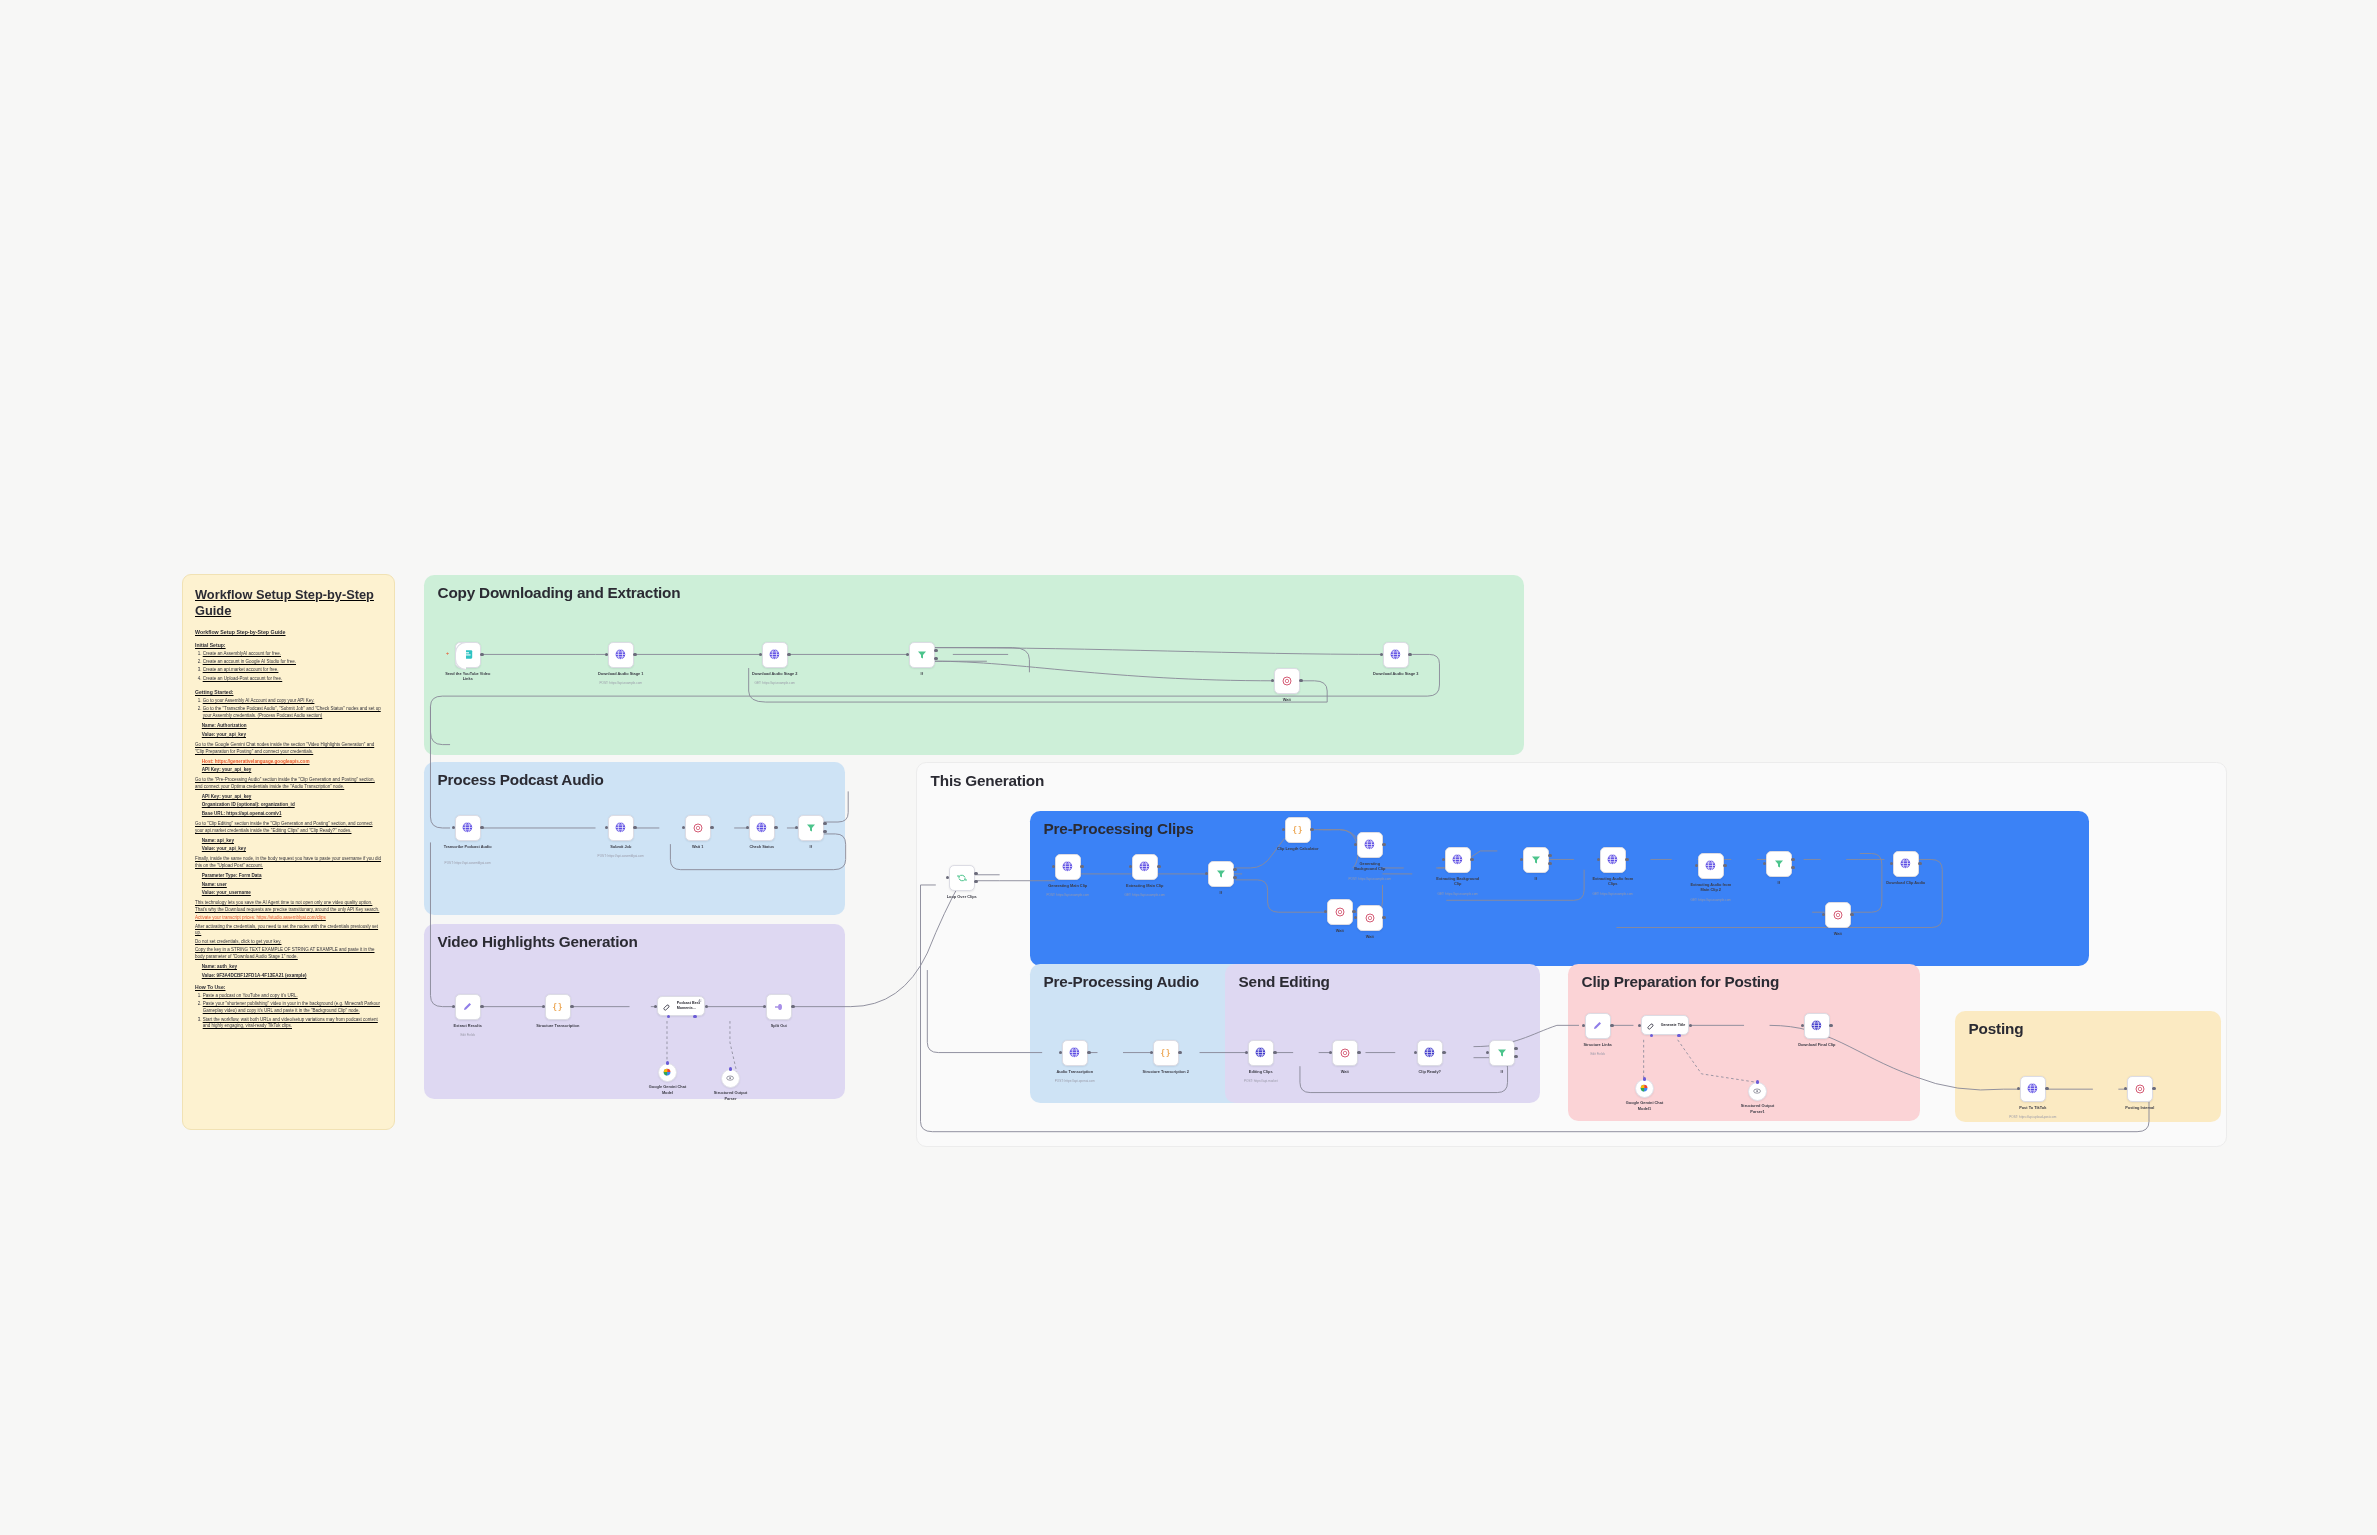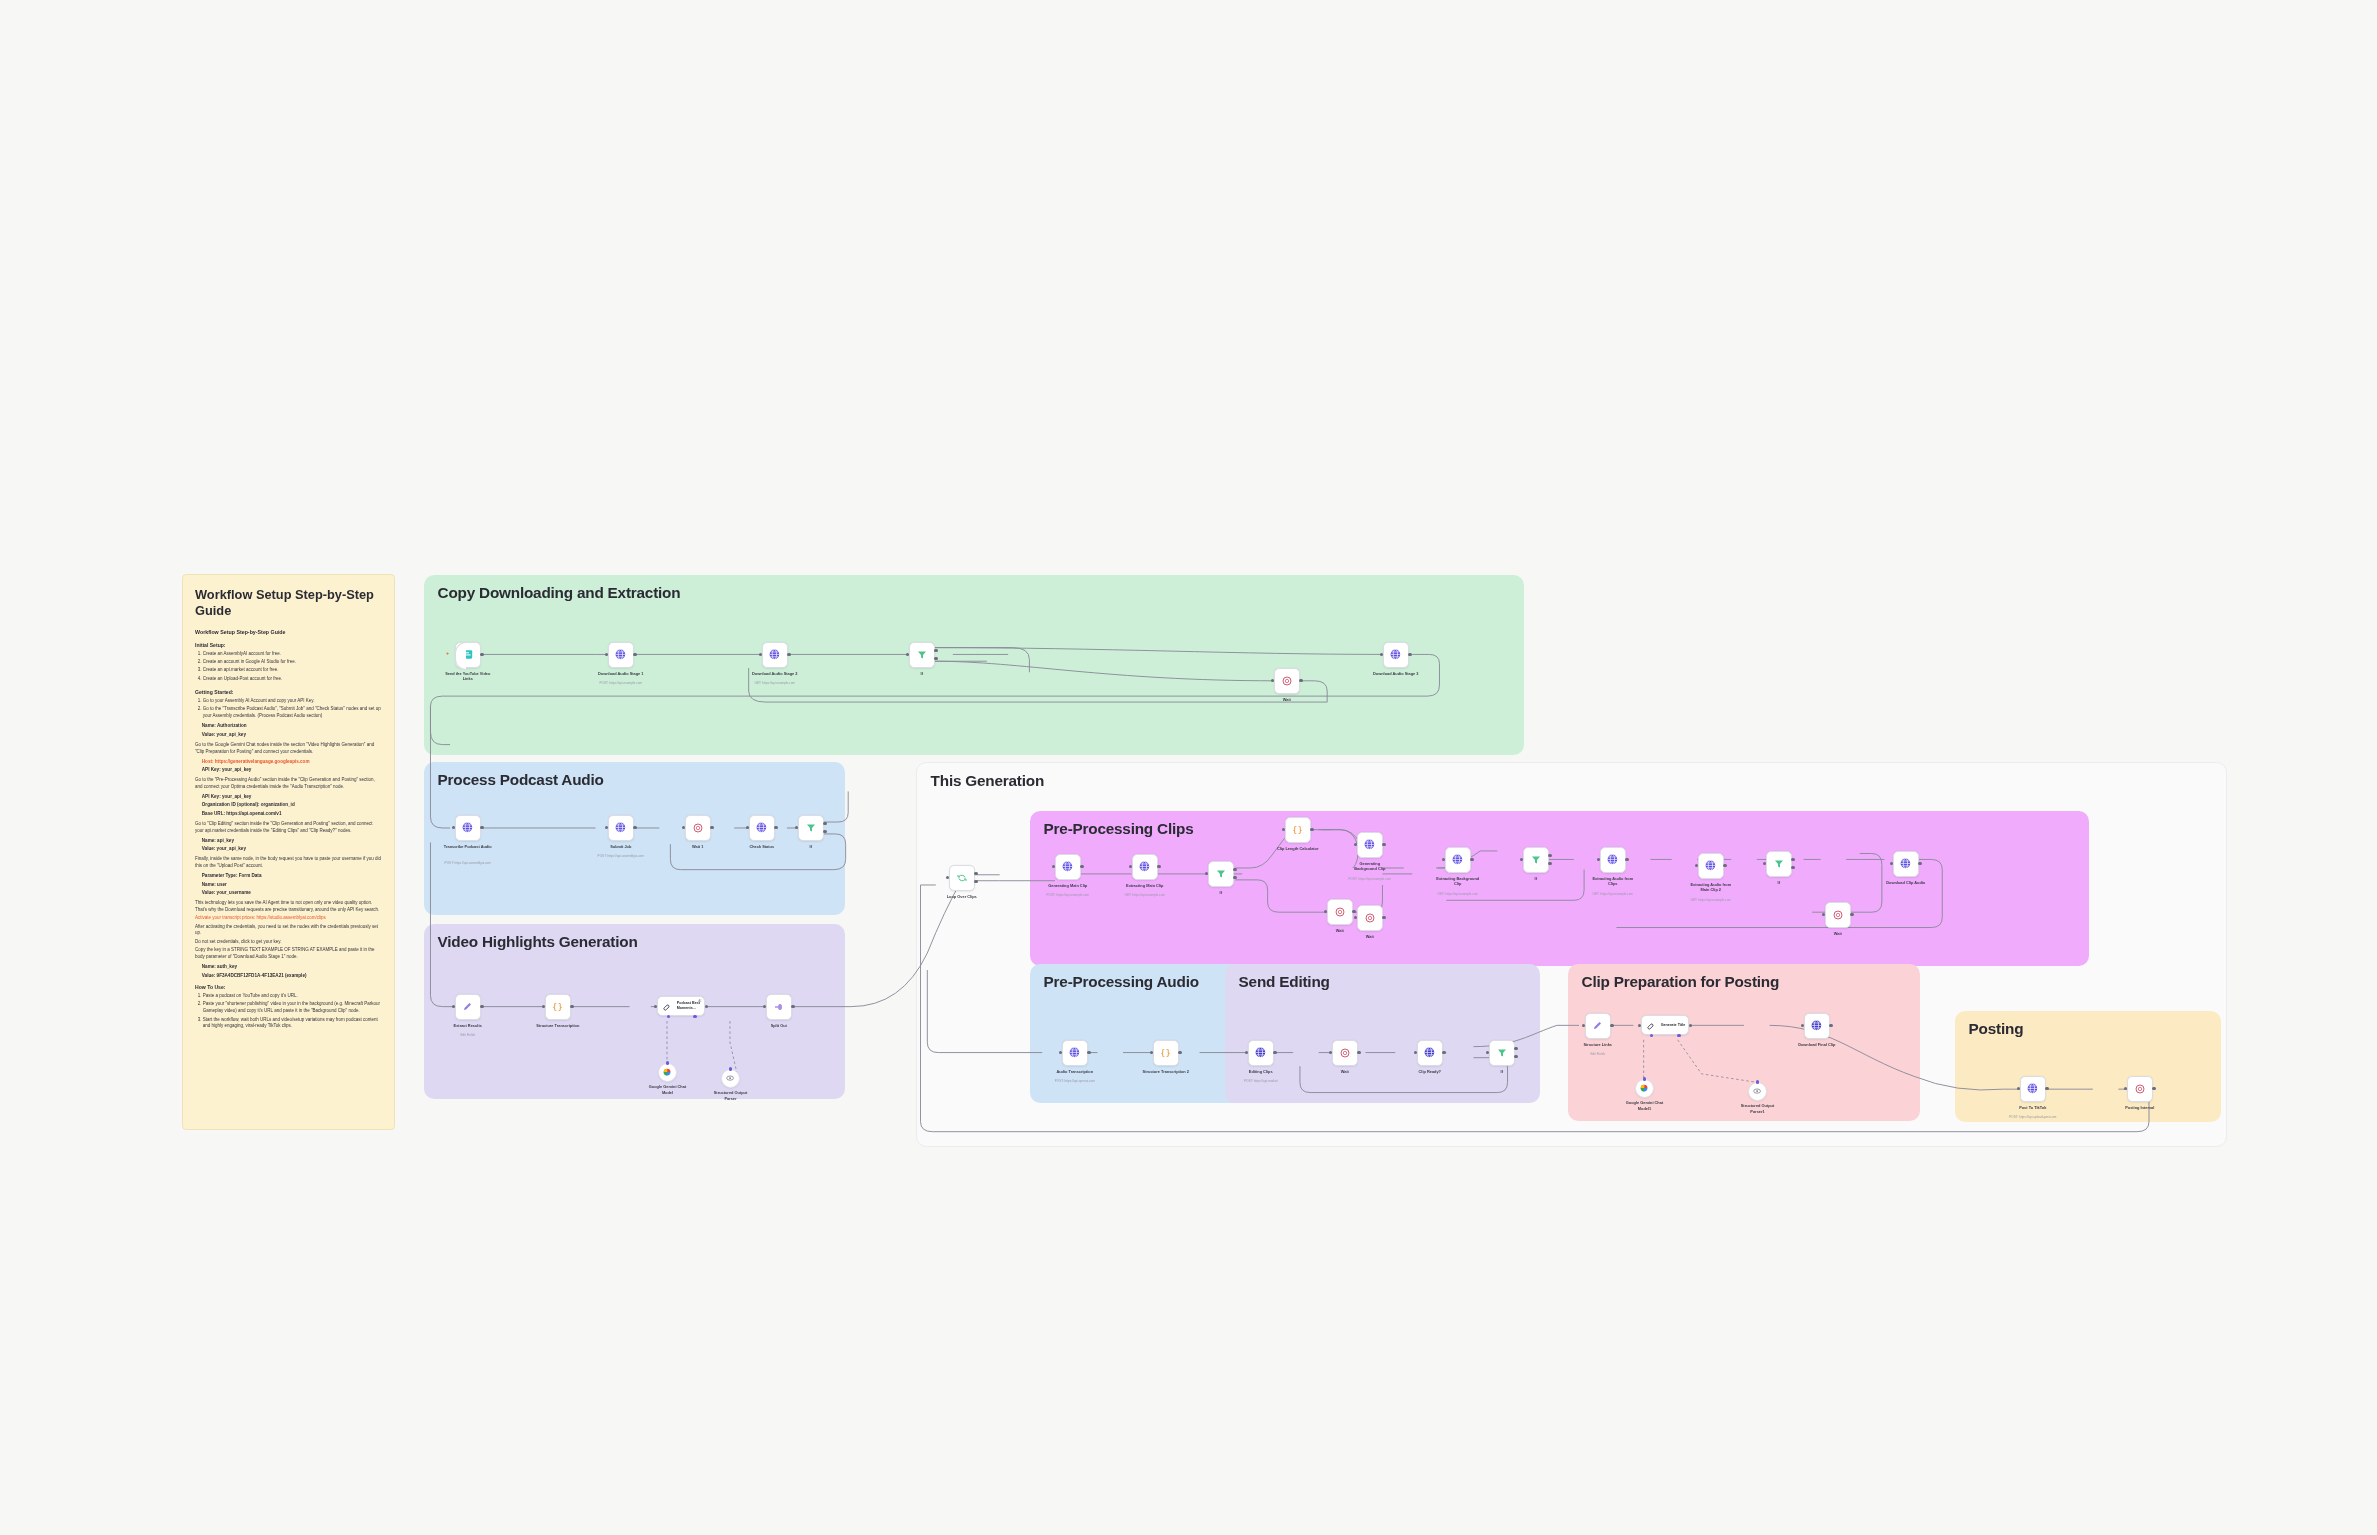--- a/index.html
+++ b/index.html
@@ -13,22 +13,23 @@
   #canvas{position:absolute;left:0;top:0;width:2377px;height:1536px;}
   .grp{position:absolute;border-radius:10.2px;}
   .grp-title{
     position:absolute;top:8.5px;left:13.6px;
     font-size:15.3px;font-weight:700;letter-spacing:-0.2px;
     color:#2b2b33;white-space:nowrap;
   }
   
   .sticky{
     position:absolute;background:#fdf2d0;border:0.9px solid #f1e2b4;
-    border-radius:4px;box-sizing:border-box;padding:12px 12px 8.5px 12px;
+    border-radius:9px;box-sizing:border-box;padding:12px 12px 8.5px 12px;
     overflow:hidden;
+    text-decoration:underline;
   }
   .sticky h1{font-size:12.8px;margin:0 0 10.2px 0;line-height:1.25;color:#2b2b33;font-weight:700;}
   .sticky h2{font-size:5.3px;margin:0 0 6px 0;color:#2b2b33;font-weight:700;}
   .sticky h3{font-size:5.1px;margin:6.8px 0 2.6px 0;color:#2b2b33;font-weight:700;}
   .sticky p,.sticky li{font-size:4.5px;line-height:1.5;margin:0 0 1.7px 0;color:#33333b;}
   .sticky ol{margin:0 0 3.4px 0;padding-left:7.7px;}
   .sticky .kv{font-weight:700;font-size:4.6px;margin:3.4px 0 0 6.8px;color:#2b2b33;}
   .sticky .mono{color:#e8552c;}
 
   
@@ -87,21 +88,21 @@
   </div>
 
   <div class="grp" style="left:424px;top:762px;width:421px;height:153px;background:#cee3f5;">
     <div class="grp-title">Process Podcast Audio</div>
   </div>
 
   <div class="grp" style="left:916px;top:762px;width:1309px;height:383px;background:#fafafa;border:0.9px solid #ececec;">
     <div class="grp-title">This Generation</div>
   </div>
 
-  <div class="grp" style="left:1030px;top:811px;width:1059px;height:155px;background:#f0abfc;">
+  <div class="grp" style="left:1030px;top:811px;width:1059px;height:155px;background:#3b82f6;">
     <div class="grp-title">Pre-Processing Clips</div>
   </div>
 
   <div class="grp" style="left:1030px;top:964px;width:217px;height:139px;background:#cee3f5;">
     <div class="grp-title">Pre-Processing Audio</div>
   </div>
 
   <div class="grp" style="left:1225px;top:964px;width:315px;height:139px;background:#ded8f2;">
     <div class="grp-title">Send Editing</div>
   </div>

